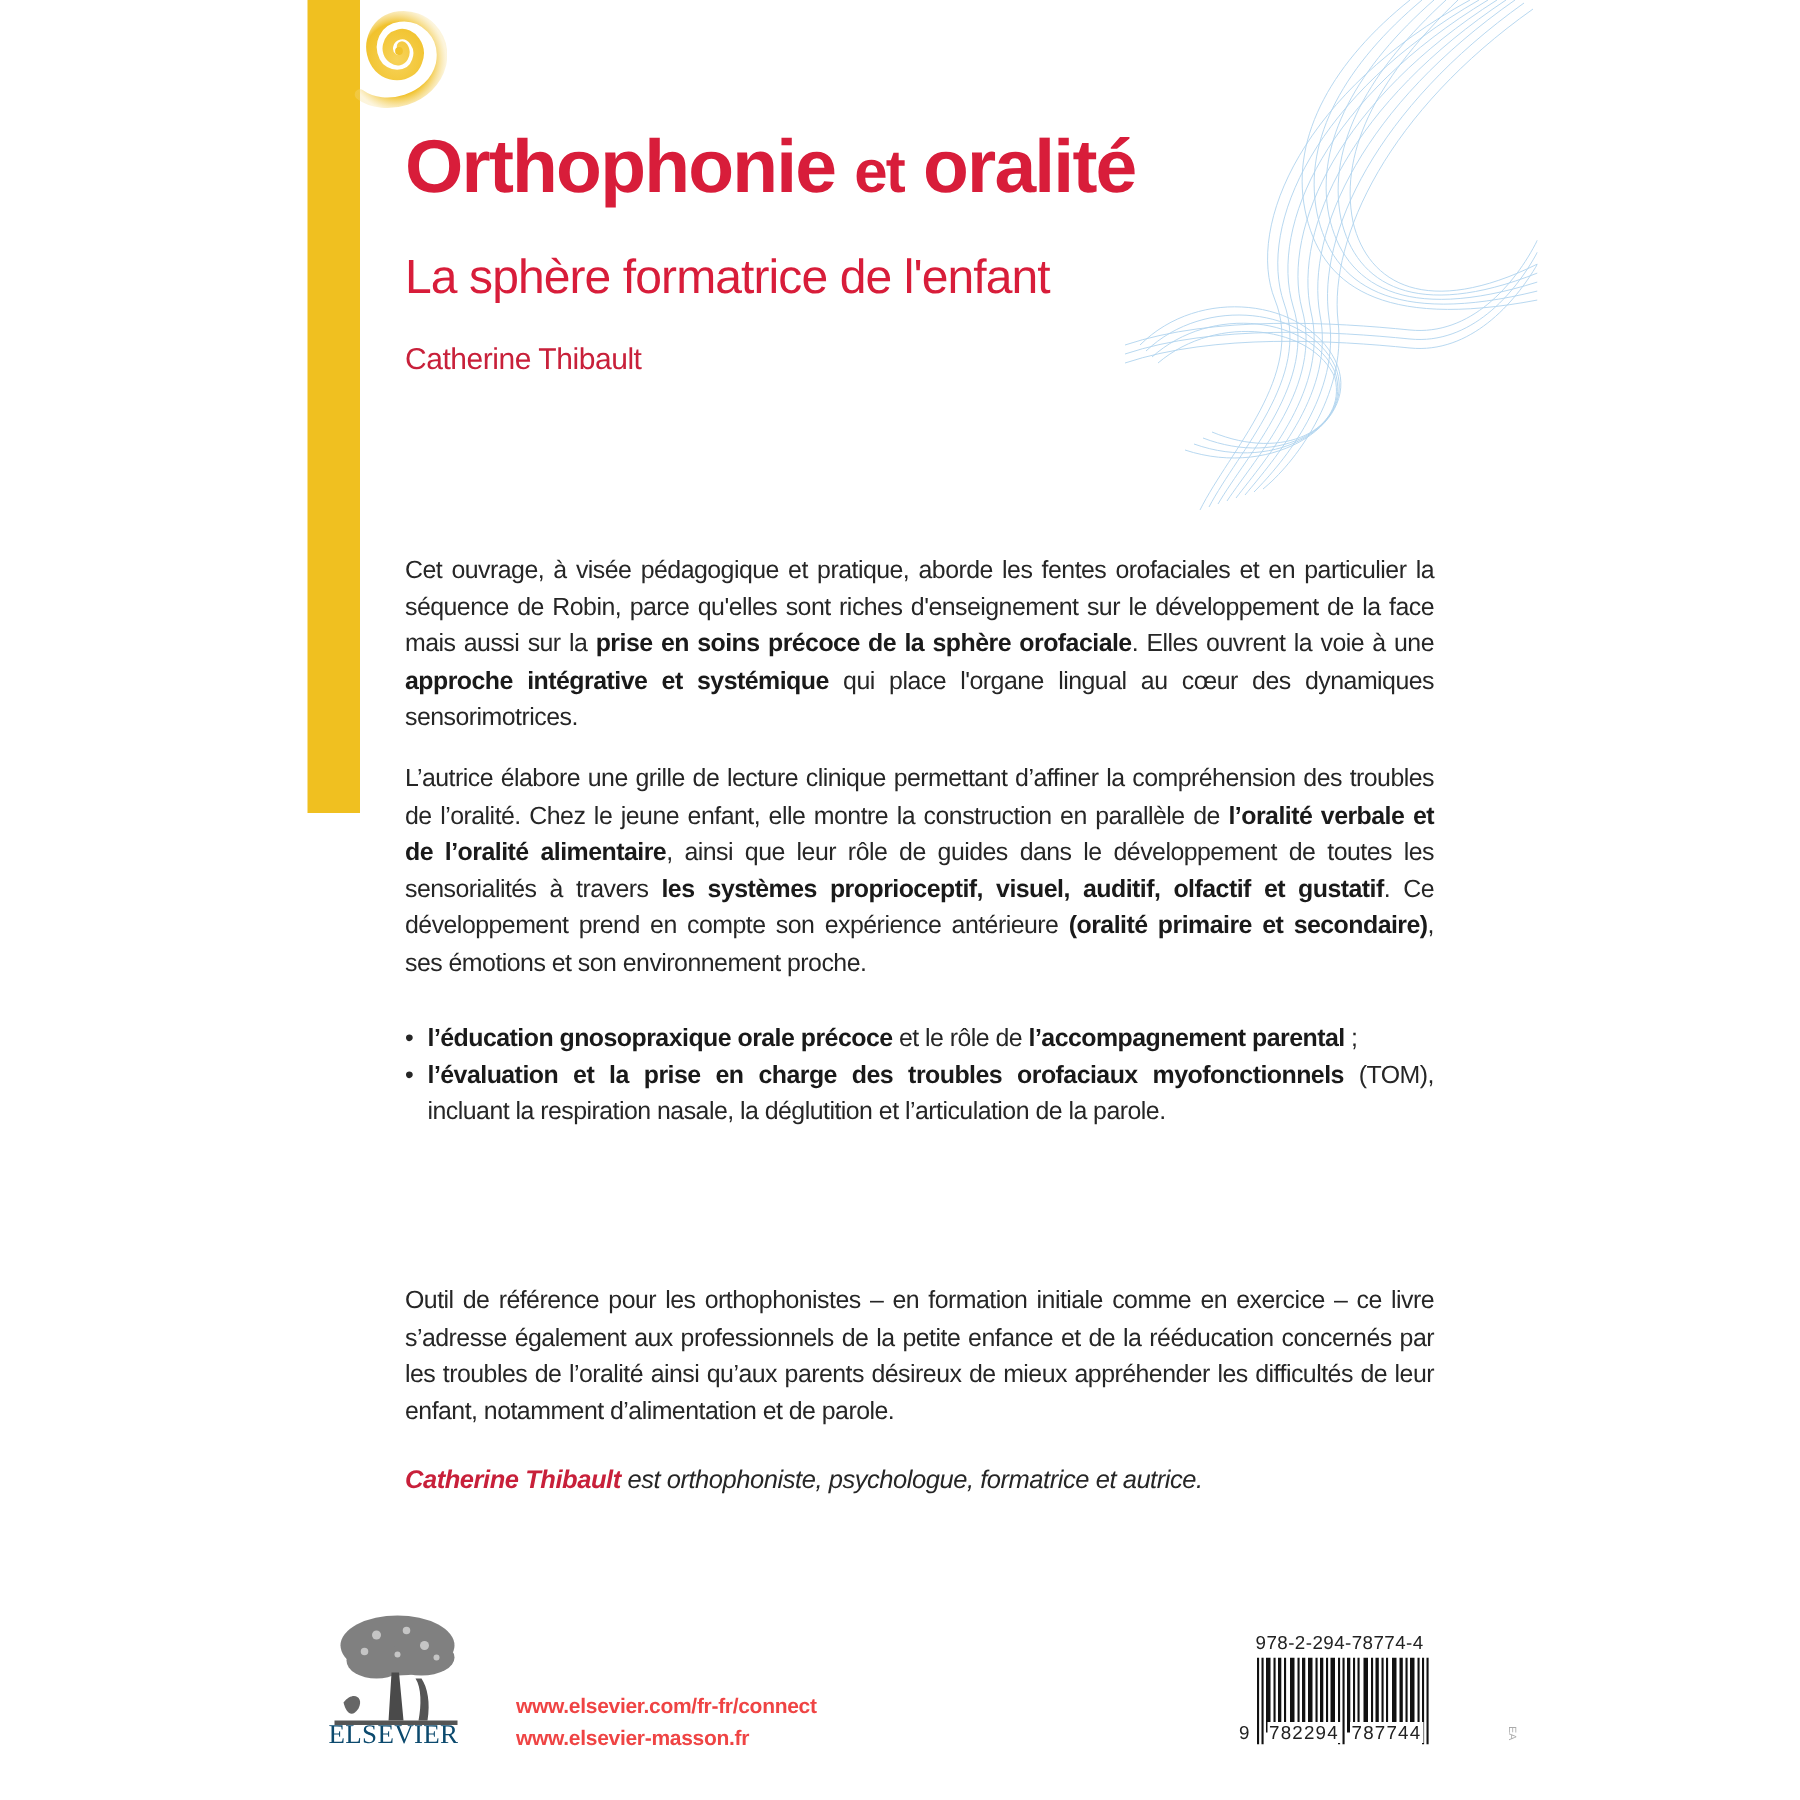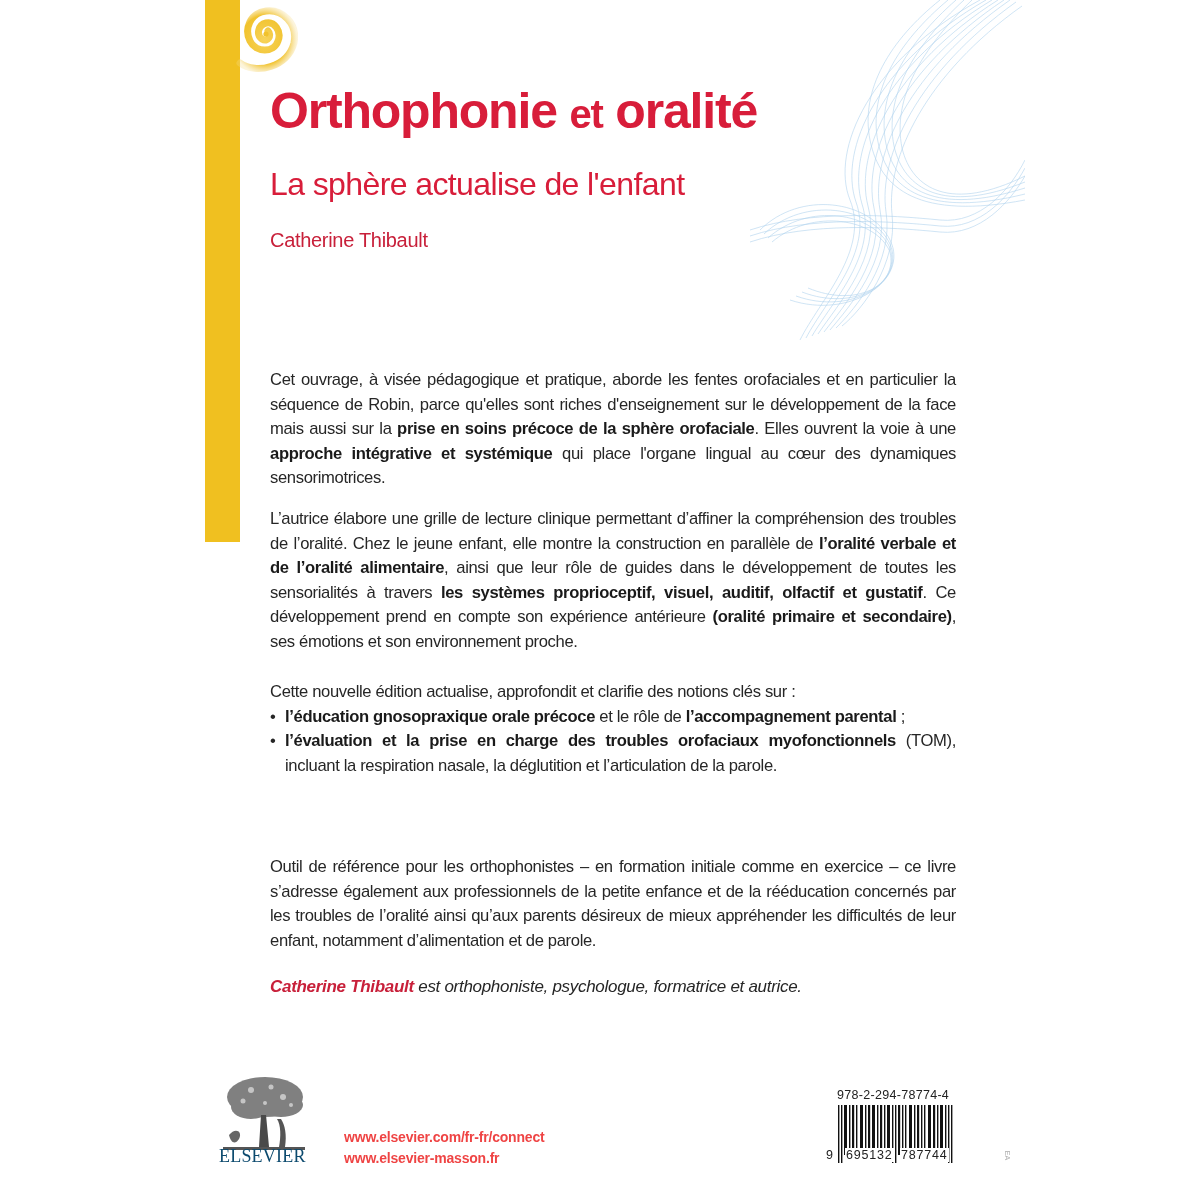--- a/index.html
+++ b/index.html
@@ -78,33 +78,32 @@
       <path d="M10 236 C 70 216, 150 221, 200 226 C 240 230, 270 196, 285 168"></path>
       <path d="M10 242 C 70 222, 150 227, 200 232 C 240 236, 270 202, 285 176"></path>
     </g>
   </svg>
 
   <div class="title">
     <span>Orthophonie</span>
     <span class="small">et</span>
     <span>oralité</span>
   </div>
-  <div class="subtitle">La sphère actualise de l'enfant</div>
+  <div class="subtitle">La sphère formatrice de l'enfant</div>
   <div class="author">Catherine Thibault</div>
 
   <div class="body p1">
     <span>Cet ouvrage, à visée pédagogique et pratique, aborde les fentes orofaciales et en particulier la séquence de Robin, parce qu'elles sont riches d'enseignement sur le développement de la face mais aussi sur la </span><b>prise en soins précoce de la sphère orofaciale</b><span>. Elles ouvrent la voie à une </span><b>approche intégrative et systémique</b><span> qui place l'organe lingual au cœur des dynamiques sensorimotrices.</span>
   </div>
 
   <div class="body p2">
     <span>L’autrice élabore une grille de lecture clinique permettant d’affiner la compréhension des troubles de l’oralité. Chez le jeune enfant, elle montre la construction en parallèle de </span><b>l’oralité verbale et de l’oralité alimentaire</b><span>, ainsi que leur rôle de guides dans le développement de toutes les sensorialités à travers </span><b>les systèmes proprioceptif, visuel, auditif, olfactif et gustatif</b><span>. Ce développement prend en compte son expérience antérieure </span><b>(oralité primaire et secondaire)</b><span>, ses émotions et son environnement proche.</span>
   </div>
 
   <div class="body p3">
-    <div style="text-align:left;">Cette nouvelle édition actualise, approfondit et clarifie des notions clés sur :</div>
     <ul class="bullets">
       <li style="text-align:left;"><b>l’éducation gnosopraxique orale précoce</b><span> et le rôle de </span><b>l’accompagnement parental</b><span> ;</span></li>
       <li><b>l’évaluation et la prise en charge des troubles orofaciaux myofonctionnels</b><span> (TOM), incluant la respiration nasale, la déglutition et l’articulation de la parole.</span></li>
     </ul>
   </div>
 
   <div class="body p4">Outil de référence pour les orthophonistes – en formation initiale comme en exercice – ce livre s’adresse également aux professionnels de la petite enfance et de la rééducation concernés par les troubles de l’oralité ainsi qu’aux parents désireux de mieux appréhender les difficultés de leur enfant, notamment d’alimentation et de parole.</div>
 
   <div class="bio">
     <span class="name">Catherine Thibault</span><span> est orthophoniste, psychologue, formatrice et autrice.</span>
@@ -167,17 +166,17 @@
       <rect x="94" y="0" width="3" height="50"></rect>
         <rect x="99" y="0" width="2.2" height="50"></rect>
       <rect x="103" y="0" width="1.4" height="50"></rect>
         <rect x="106" y="0" width="3" height="50"></rect>
       <rect x="111" y="0" width="1.4" height="50"></rect>
         <rect x="114" y="0" width="1.4" height="58"></rect>
       <rect x="117" y="0" width="1.4" height="58"></rect>
     </g>
   </svg>
   <div class="bc-digits" style="left:825px;">9</div>
-  <div class="bc-digits" style="left:845px;">695132</div>
+  <div class="bc-digits" style="left:845px;">782294</div>
   <div class="bc-digits" style="left:900px;">787744</div>
 
   <div class="ea">EA</div>
 </div>
 
 </body></html>

